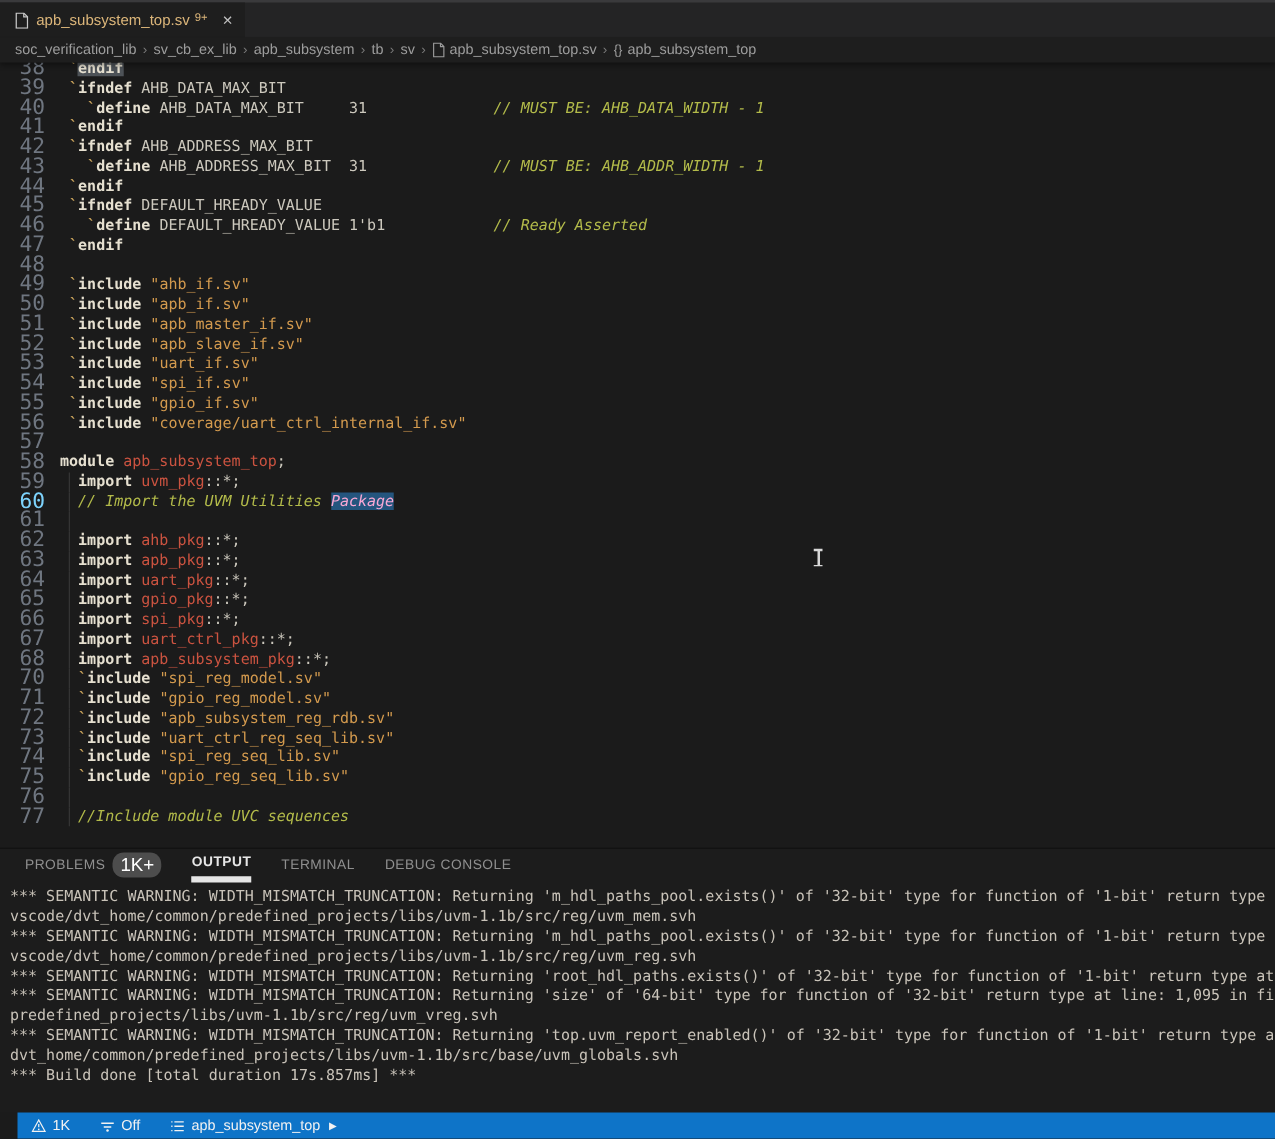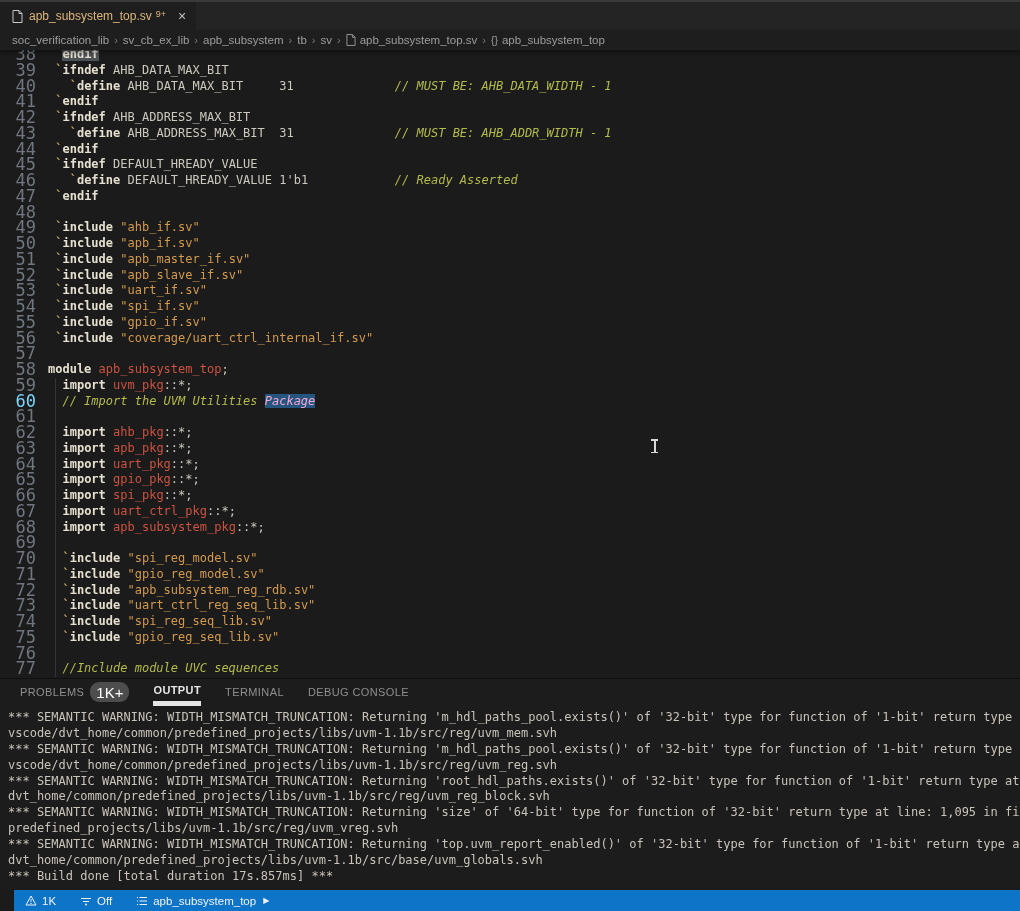--- a/index.html
+++ b/index.html
@@ -256,25 +256,20 @@
           <span class="ln">67</span>
           <span class="guide"></span>
           <span class="code"><span class="tk-plain">  </span><span class="tk-kw">import</span><span class="tk-plain"> </span><span class="tk-pkg">uart_ctrl_pkg</span><span class="tk-plain">::*;</span></span>
         </div>
         <div class="line">
           <span class="ln">68</span>
           <span class="guide"></span>
           <span class="code"><span class="tk-plain">  </span><span class="tk-kw">import</span><span class="tk-plain"> </span><span class="tk-pkg">apb_subsystem_pkg</span><span class="tk-plain">::*;</span></span>
         </div>
         <div class="line">
-          <span class="ln">69</span>
-          <span class="guide"></span>
-          <span class="code"></span>
-        </div>
-        <div class="line">
           <span class="ln">70</span>
           <span class="guide"></span>
           <span class="code"><span class="tk-plain">  </span><span class="tk-tick">`</span><span class="tk-kw">include</span><span class="tk-plain"> </span><span class="tk-str">"spi_reg_model.sv"</span></span>
         </div>
         <div class="line">
           <span class="ln">71</span>
           <span class="guide"></span>
           <span class="code"><span class="tk-plain">  </span><span class="tk-tick">`</span><span class="tk-kw">include</span><span class="tk-plain"> </span><span class="tk-str">"gpio_reg_model.sv"</span></span>
         </div>
         <div class="line">
@@ -330,21 +325,20 @@
         <div class="ptab">
           <span>DEBUG CONSOLE</span>
         </div>
       </div>
     <div class="panel-content" id="panelOut">
         <div class="out-line">*** SEMANTIC WARNING: WIDTH_MISMATCH_TRUNCATION: Returning 'm_hdl_paths_pool.exists()' of '32-bit' type for function of '1-bit' return type at </div>
         <div class="out-line">vscode/dvt_home/common/predefined_projects/libs/uvm-1.1b/src/reg/uvm_mem.svh</div>
         <div class="out-line">*** SEMANTIC WARNING: WIDTH_MISMATCH_TRUNCATION: Returning 'm_hdl_paths_pool.exists()' of '32-bit' type for function of '1-bit' return type at </div>
         <div class="out-line">vscode/dvt_home/common/predefined_projects/libs/uvm-1.1b/src/reg/uvm_reg.svh</div>
         <div class="out-line">*** SEMANTIC WARNING: WIDTH_MISMATCH_TRUNCATION: Returning 'root_hdl_paths.exists()' of '32-bit' type for function of '1-bit' return type at li</div>
-        <div class="out-line">dvt_home/common/predefined_projects/libs/uvm-1.1b/src/reg/uvm_reg_block.svh</div>
         <div class="out-line">*** SEMANTIC WARNING: WIDTH_MISMATCH_TRUNCATION: Returning 'size' of '64-bit' type for function of '32-bit' return type at line: 1,095 in file:</div>
         <div class="out-line">predefined_projects/libs/uvm-1.1b/src/reg/uvm_vreg.svh</div>
         <div class="out-line">*** SEMANTIC WARNING: WIDTH_MISMATCH_TRUNCATION: Returning 'top.uvm_report_enabled()' of '32-bit' type for function of '1-bit' return type at l</div>
         <div class="out-line">dvt_home/common/predefined_projects/libs/uvm-1.1b/src/base/uvm_globals.svh</div>
         <div class="out-line">*** Build done [total duration 17s.857ms] ***</div>
       </div>
   </div>
 
   <div class="statusbar">
     <div class="sb-item">

